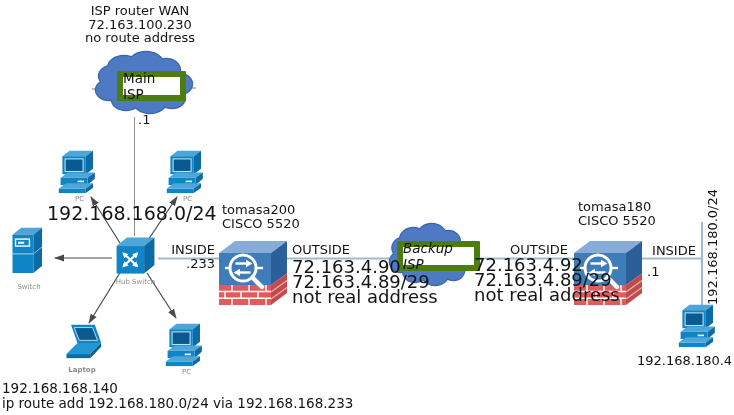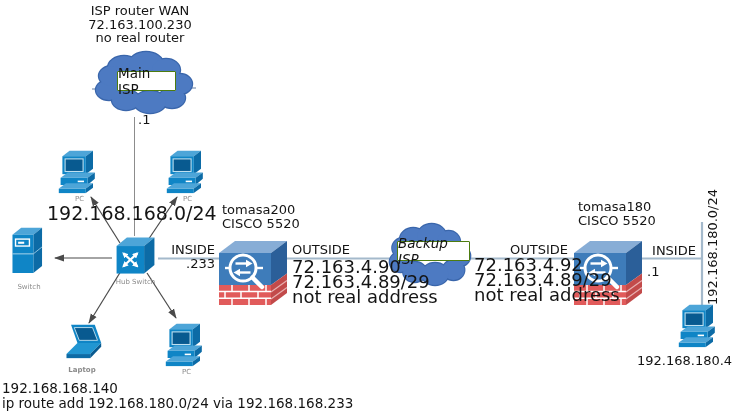--- a/index.html
+++ b/index.html
@@ -11,21 +11,21 @@
   .overlay { position:absolute; left:0; top:0; z-index:1; }
   .dev { position:absolute; z-index:2; display:flex; flex-direction:column; align-items:center; }
   .dev .cap { font-size:7px; color:#8a8a8a; margin-top:1px; line-height:8px; white-space:nowrap; }
   .txt { position:absolute; z-index:3; white-space:nowrap; }
   .note { font-size:13px; line-height:13.6px; text-align:center; }
   .lbl13 { font-size:13px; line-height:14px; }
   .iplines { font-size:18px; line-height:15px; }
   .bignet { font-size:19px; letter-spacing:0px; }
   .cloud { position:absolute; z-index:2; }
   .cloudlabel {
-    position:absolute; background:#ffffff; border:1px solid #4d7c0f; border-radius:1px;
+    position:absolute; background:#ffffff; border:6px solid #4d7c0f; border-radius:1px;
     font-size:13.5px; display:flex; align-items:center; justify-content:center; z-index:3;
   }
   .vtext {
     writing-mode:vertical-rl; transform:rotate(180deg);
     font-size:13px; display:flex; align-items:center; z-index:3; position:absolute;
   }
   .bottomnote { text-align:left; font-size:13.5px; line-height:14.6px; }
   .ralign { text-align:right; }
   .calign { text-align:center; }
 </style>
@@ -59,21 +59,21 @@
       <line x1="287" y1="258.5" x2="392" y2="258.5"></line>
       <line x1="467" y1="258.5" x2="575" y2="258.5"></line>
       <line x1="642" y1="258.5" x2="702" y2="258.5"></line>
       <line x1="702" y1="222" x2="702" y2="306"></line>
     </g>
   </svg>
 
   <div class="txt note" style="left:55px; top:4px; width:170px;">
     <div>ISP router WAN</div>
     <div>72.163.100.230</div>
-    <div>no real router</div>
+    <div>no route address</div>
   </div>
 
   <div class="cloud" style="left:94px; top:50px; width:100px; height:68px;">
     <svg width="100" height="68" viewBox="0 0 100 68" preserveAspectRatio="none">
       <g fill="#4d7ac2" stroke="#3a66ab" stroke-width="2.4">
         <ellipse cx="30" cy="18" rx="16" ry="12"></ellipse>
           <ellipse cx="52" cy="14" rx="17" ry="12"></ellipse>
         <ellipse cx="72" cy="20" rx="14" ry="11"></ellipse>
           <ellipse cx="86" cy="34" rx="12" ry="10"></ellipse>
         <ellipse cx="78" cy="48" rx="13" ry="10"></ellipse>

